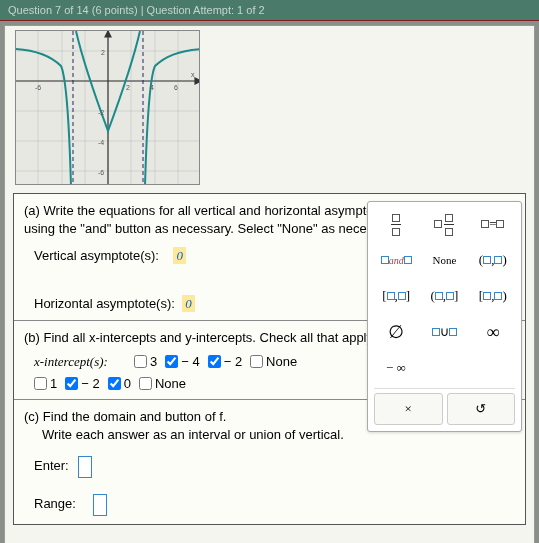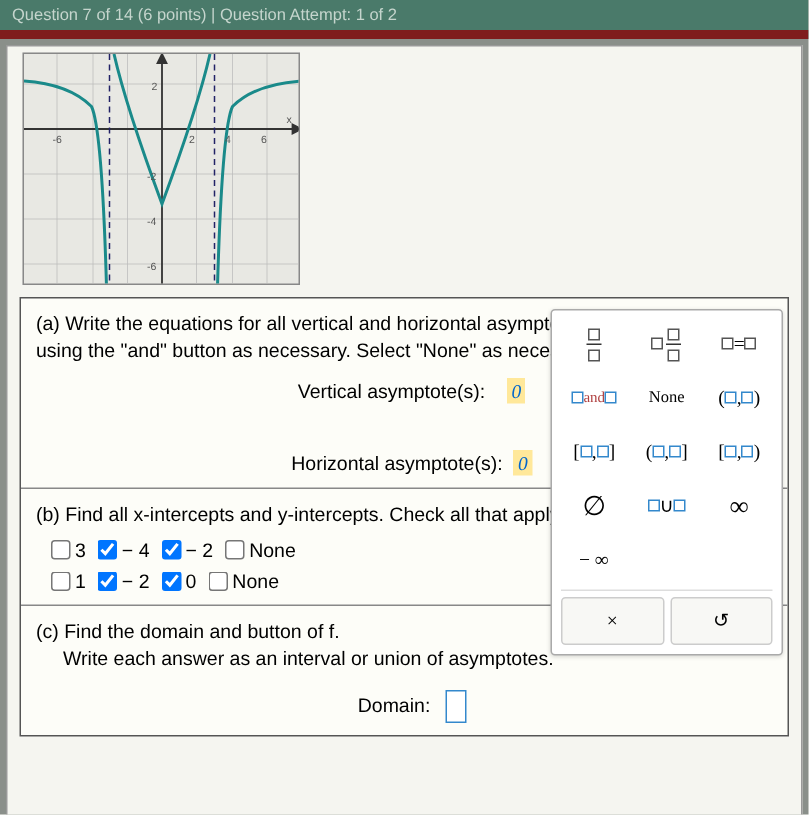--- a/index.html
+++ b/index.html
@@ -1,24 +1,24 @@
 <!DOCTYPE html>
 <html><head>
 <meta charset="utf-8">
 <style>
 * { box-sizing: border-box; margin: 0; padding: 0; }
 body { font-family: Arial, sans-serif; background: #8a8f8a; font-size: 13px; width: 539px; height: 543px; overflow: hidden; }
-.header { background: #4a7a6a; color: #c5d5cd; padding: 4px 8px; font-size: 11px; border-bottom: 6px solid #7f1d1d; }
+.header { background: #4a7a6a; color: #c5d5cd; padding: 4px 8px; font-size: 11px; border-bottom: 1px solid #7f1d1d; }
 .content-area { background: #f5f5f0; margin: 4px; border: 1px solid #999; height: 530px; position: relative; }
 .graph-box { width: 185px; height: 155px; margin: 4px 0 8px 10px; background: #e8e8e3; border: 1px solid #888; position: relative; overflow: hidden; }
 .question-box { border: 1px solid #555; margin: 0 8px; background: #fdfdf8; position: relative; }
 .section { border-bottom: 1px solid #888; padding: 8px 10px; }
 .section:last-child { border-bottom: none; }
 .section-text { line-height: 1.4; }
-.answer-line { margin-top: 10px; margin-left: 10px; text-align: center; }
+.answer-line { margin-top: 10px; margin-left: 10px; }
 .answer-val { color: #0066cc; background: #ffe89a; padding: 1px 3px; font-family: 'Times New Roman', serif; font-style: italic; }
 .check-row { margin-top: 6px; margin-left: 10px; display: flex; align-items: center; gap: 8px; }
 .check-label { font-style: italic; font-family: 'Times New Roman', serif; min-width: 92px; }
 .check-item { display: inline-flex; align-items: center; gap: 3px; }
 .check-item input { width: 13px; height: 13px; }
 .input-box { display: inline-block; width: 14px; height: 22px; border: 1px solid #3388cc; background: white; vertical-align: middle; margin-left: 6px; }
 .math-palette { position: absolute; right: 12px; top: 175px; width: 155px; background: white; border: 1px solid #aaa; border-radius: 3px; padding: 6px; box-shadow: 0 1px 3px rgba(0,0,0,0.15); }
 .palette-grid { display: grid; grid-template-columns: repeat(3, 1fr); gap: 4px; }
 .palette-btn { height: 32px; display: flex; align-items: center; justify-content: center; font-size: 13px; cursor: pointer; font-family: 'Times New Roman', serif; }
 .palette-bottom { display: grid; grid-template-columns: 1fr 1fr; gap: 4px; margin-top: 4px; border-top: 1px solid #ddd; padding-top: 4px; }
@@ -98,20 +98,21 @@
         &nbsp;<span class="answer-val">0</span>
       </div>
     </div>
 
     <div class="section">
       <div class="section-text">
         <span>(b)</span>
         <span>Find all x-intercepts and y-intercepts. Check all that apply.</span>
       </div>
       <div class="check-row">
+        <span class="check-label">x-intercept(s):</span>
         <span class="check-item">
             <input type="checkbox" style="">
             <span>3</span>
           </span>
         <span class="check-item">
             <input type="checkbox" checked="" style="">
             <span>− 4</span>
           </span>
         <span class="check-item">
             <input type="checkbox" checked="" style="">
@@ -139,46 +140,50 @@
             <input type="checkbox" style="">
             <span>None</span>
           </span>
       </div>
     </div>
 
     <div class="section">
       <div class="section-text">
         <span>(c)</span>
         <span>Find the domain and button of f.</span><br>
-        <span style="margin-left:18px;">Write each answer as an interval or union of asymptotes.</span>
+        <span style="margin-left:18px;">Write each answer as an interval or union of vertical.</span>
       </div>
       <div class="answer-line" style="margin-top:12px;">
-        <span>Domain:</span>
+        <span>Enter:</span>
         <span class="input-box"></span>
+      </div>
+      <div class="answer-line" style="margin-top:16px;">
+        <span>Range:</span>
+        &nbsp;&nbsp;<span class="input-box"></span>
       </div>
     </div>
   </div>
 
   <div class="math-palette">
     <div class="palette-grid">
       <div class="palette-btn">
           <span class="frac">
             <span class="top"><span class="sq"></span></span>
             <span><span class="sq"></span></span>
           </span>
         </div>
       <div class="palette-btn">
           <span class="sq"></span>
           <span class="frac" style="margin-left:2px;">
             <span class="top"><span class="sq"></span></span>
             <span><span class="sq"></span></span>
           </span>
         </div>
       <div class="palette-btn"><span class="sq"></span>=<span class="sq"></span></div>
-      <div class="palette-btn" style="color:#b04040;font-size:10px;">
+      <div class="palette-btn" style="color:#b04040;font-size:10px;font-style:italic;">
           <span class="sq-blue"></span>
           <span>and</span>
           <span class="sq-blue"></span>
         </div>
       <div class="palette-btn" style="font-size:11px;">None</div>
       <div class="palette-btn">(<span class="sq-blue"></span>,<span class="sq-blue"></span>)</div>
       <div class="palette-btn">[<span class="sq-blue"></span>,<span class="sq-blue"></span>]</div>
       <div class="palette-btn">(<span class="sq-blue"></span>,<span class="sq-blue"></span>]</div>
       <div class="palette-btn">[<span class="sq-blue"></span>,<span class="sq-blue"></span>)</div>
       <div class="palette-btn" style="font-size:18px;">∅</div>

